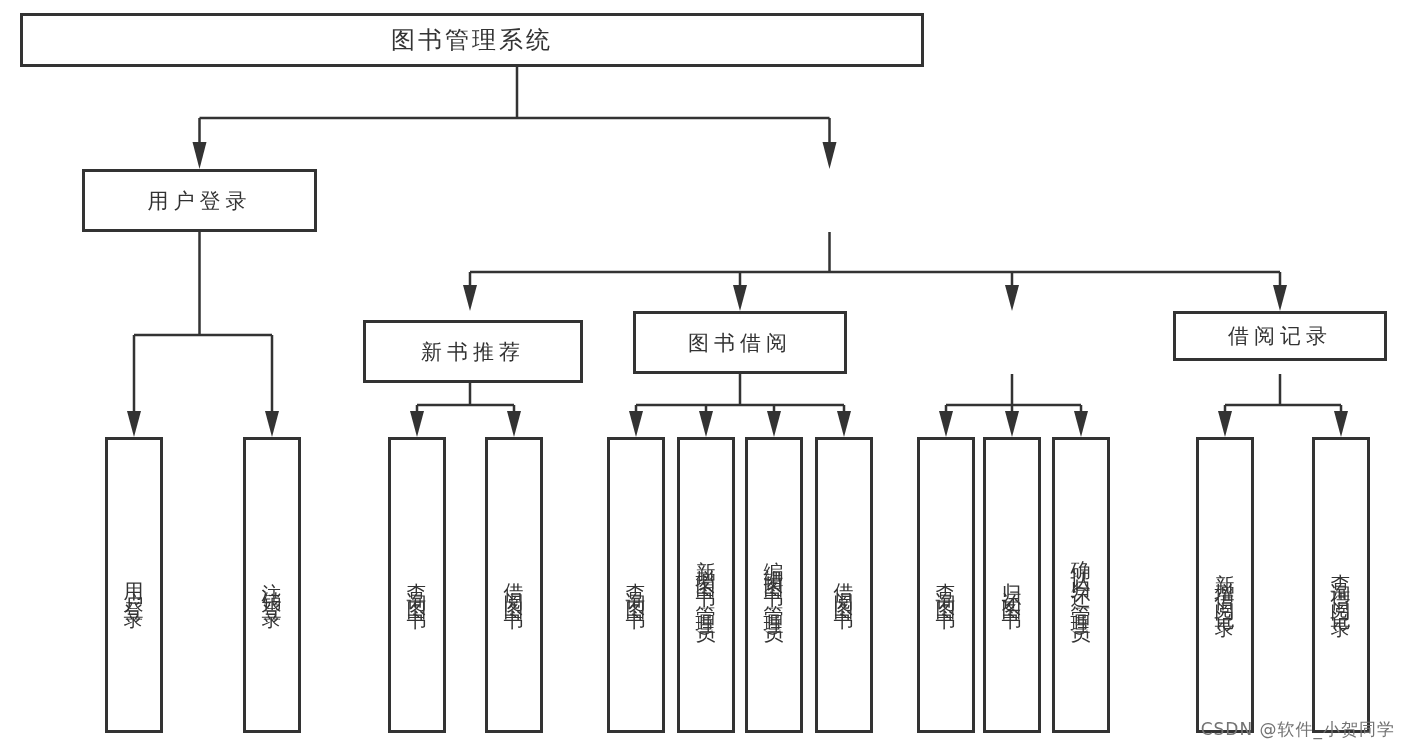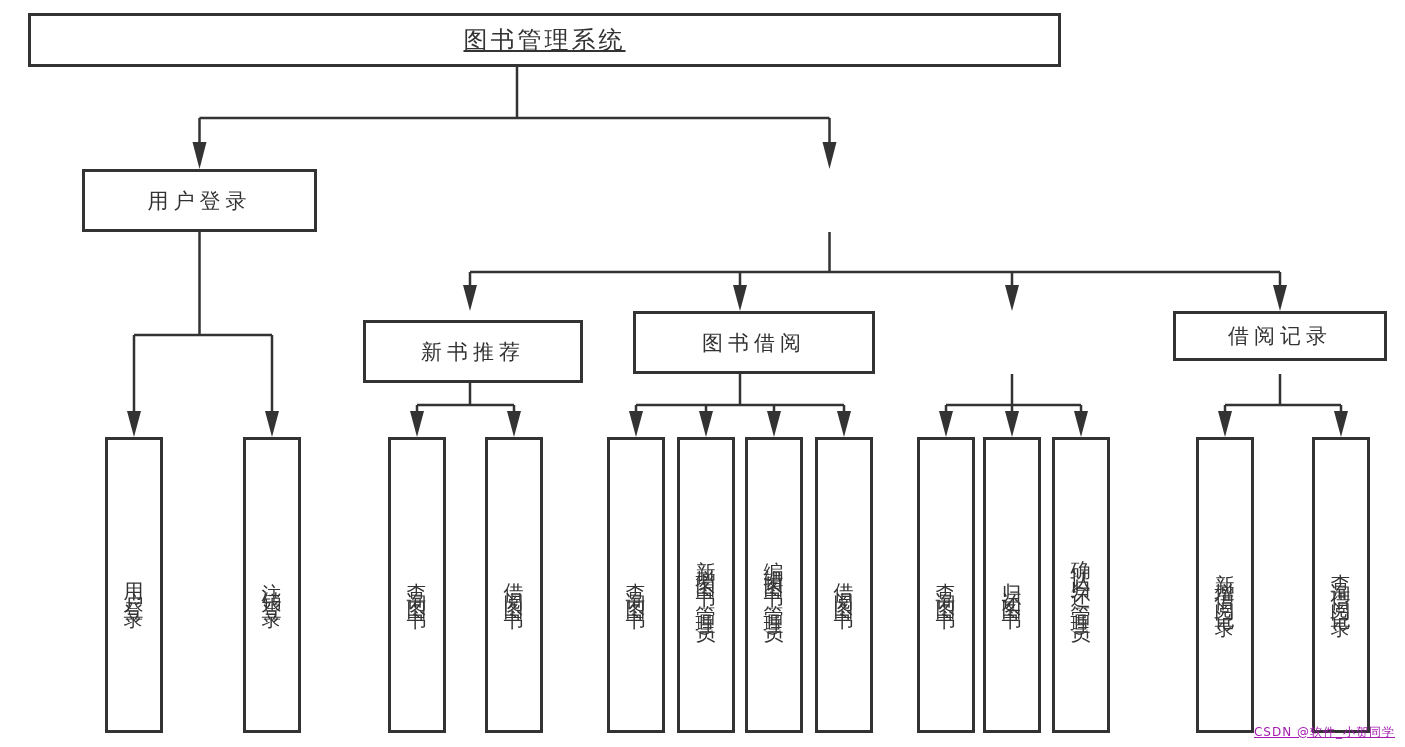--- a/index.html
+++ b/index.html
@@ -57,25 +57,24 @@
     text-orientation: mixed;
     font-size: 20px;
     line-height: 1;
     letter-spacing: 9px;
     white-space: nowrap;
   }
   .watermark {
     position: absolute;
     right: 10px;
     bottom: 6px;
-    font-size: 12px;
-    color: #a21caf;
+    font-size: 17px;
+    color: #737373;
     letter-spacing: 1px;
     z-index: 5;
-    text-decoration: underline;
   }
 </style>
 </head>
 <body>
 
 <div id="canvas">
 
   <svg id="connectors" width="1405" height="747" viewBox="0 0 1405 747">
 
     <path d="M517,67 V118 M199.5,118 H829.5 M199.5,118 V144 M829.5,118 V144" fill="none" stroke="#333333" stroke-width="2.5"></path>
@@ -105,32 +104,32 @@
     <path d="M1012,374 V405 M946,405 H1081 M946,405 V413 M1012,405 V413 M1081,405 V413" fill="none" stroke="#333333" stroke-width="2.5"></path>
     <polygon points="939,411 953,411 946,437" fill="#333333"></polygon>
     <polygon points="1005,411 1019,411 1012,437" fill="#333333"></polygon>
     <polygon points="1074,411 1088,411 1081,437" fill="#333333"></polygon>
 
     <path d="M1280,374 V405 M1225,405 H1341 M1225,405 V413 M1341,405 V413" fill="none" stroke="#333333" stroke-width="2.5"></path>
     <polygon points="1218,411 1232,411 1225,437" fill="#333333"></polygon>
     <polygon points="1334,411 1348,411 1341,437" fill="#333333"></polygon>
   </svg>
 
-  <div class="box root-box" style="left:28px; top:13px; width:1033px; height:54px;text-decoration:underline;">
+  <div class="box root-box" style="left:20px; top:13px; width:904px; height:54px;">
     <span class="label">图书管理系统</span>
   </div>
 
   <div class="box branch-box" style="left:82px; top:169px; width:235px; height:63px;">
     <span class="label">用户登录</span>
   </div>
 
   <div class="box branch-box" style="left:363px; top:320px; width:220px; height:63px;">
     <span class="label">新书推荐</span>
   </div>
-  <div class="box branch-box" style="left:633px; top:311px; width:242px; height:63px;justify-content:center;">
+  <div class="box branch-box" style="left:633px; top:311px; width:214px; height:63px;justify-content:center;">
     <span class="label">图书借阅</span>
   </div>
   <div class="box branch-box" style="left:1173px; top:311px; width:214px; height:50px;">
     <span class="label">借阅记录</span>
   </div>
 
   <div class="leaf" style="left:105px;">
     <span class="vlabel">用户登录</span>
   </div>
   <div class="leaf" style="left:243px;">

